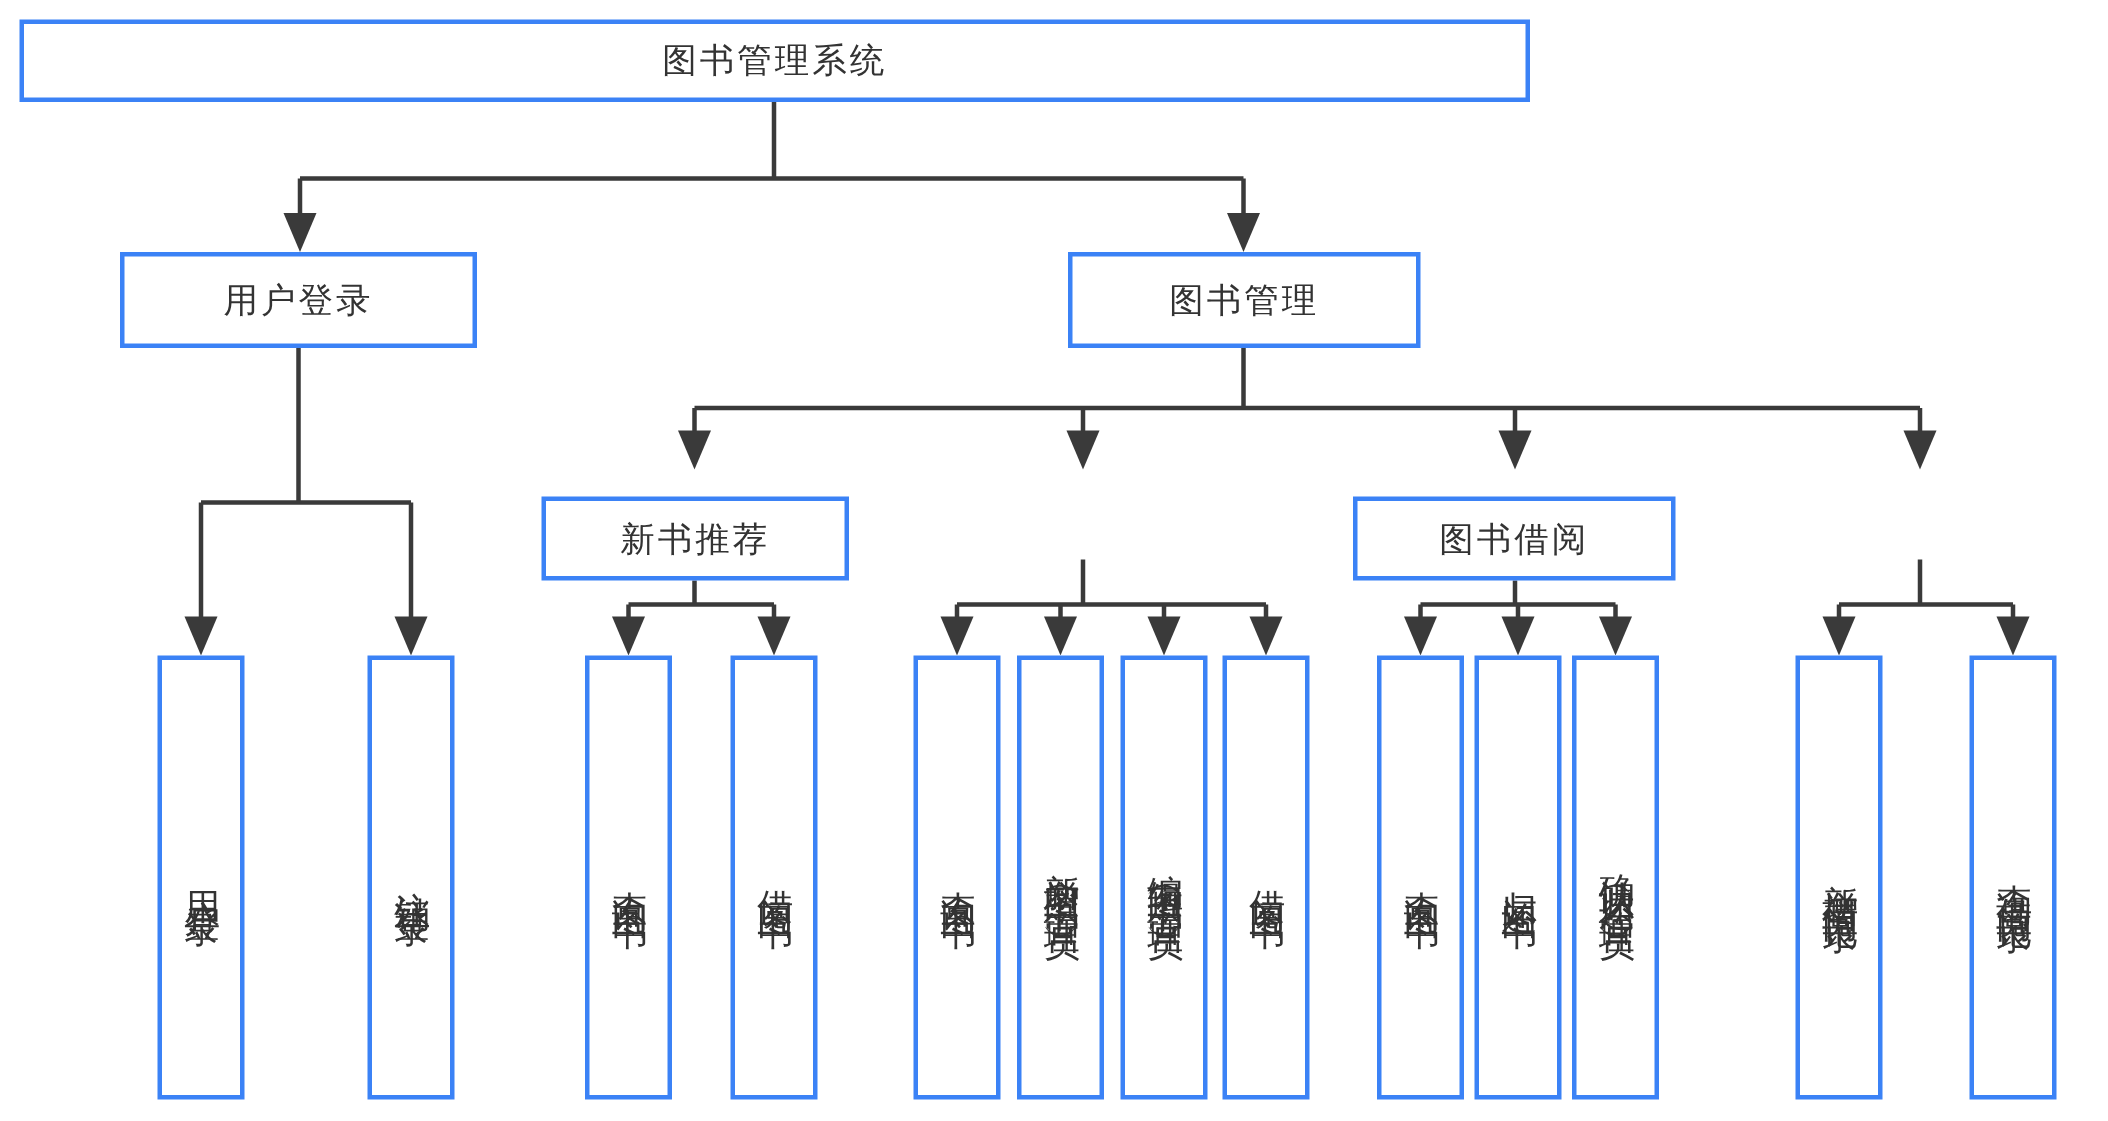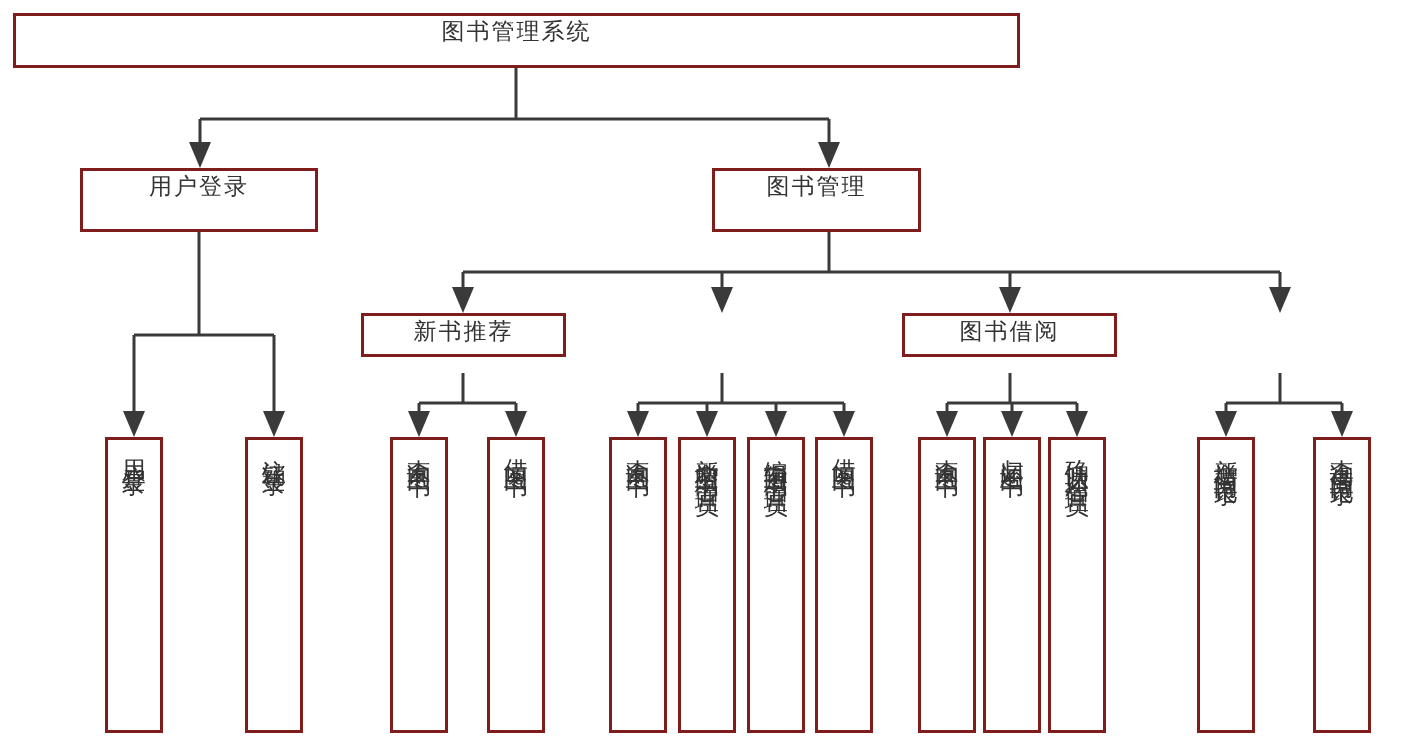--- a/index.html
+++ b/index.html
@@ -27,30 +27,31 @@
     stroke-width: 3;
   }
   svg.connectors polygon {
     fill: #3a3a3a;
     stroke: none;
   }
   .node {
     position: absolute;
     box-sizing: border-box;
     background: #ffffff;
-    border: 3px solid #7f1d1d;
+    border: 3px solid #3b82f6;
     display: flex;
+    align-items: center;
     justify-content: center;
     color: #333333;
     font-size: 23px;
     letter-spacing: 2px;
     white-space: nowrap;
   }
   .lvl2 { width: 238px; height: 64px; top: 168px; }
-  .lvl3 { height: 44px; top: 313px; }
+  .lvl3 { height: 56px; top: 331px; }
   .leaf {
     width: 58px;
     height: 296px;
     top: 437px;
     font-size: 24px;
   }
   .leaf span {
     writing-mode: vertical-lr;
     text-orientation: mixed;
     letter-spacing: 5px;
@@ -115,21 +116,21 @@
     </g>
   </svg>
 
   <div class="node" style="left:13px; top:13px; width:1007px; height:55px;">
     <span>图书管理系统</span>
   </div>
 
   <div class="node lvl2" style="left:80px;">
     <span>用户登录</span>
   </div>
-  <div class="node lvl2" style="left:712px; width:209px;">
+  <div class="node lvl2" style="left:712px; width:235px;">
     <span>图书管理</span>
   </div>
 
   <div class="node lvl3" style="left:361px; width:205px;">
     <span>新书推荐</span>
   </div>
   <div class="node lvl3" style="left:902px; width:215px;">
     <span>图书借阅</span>
   </div>
 

